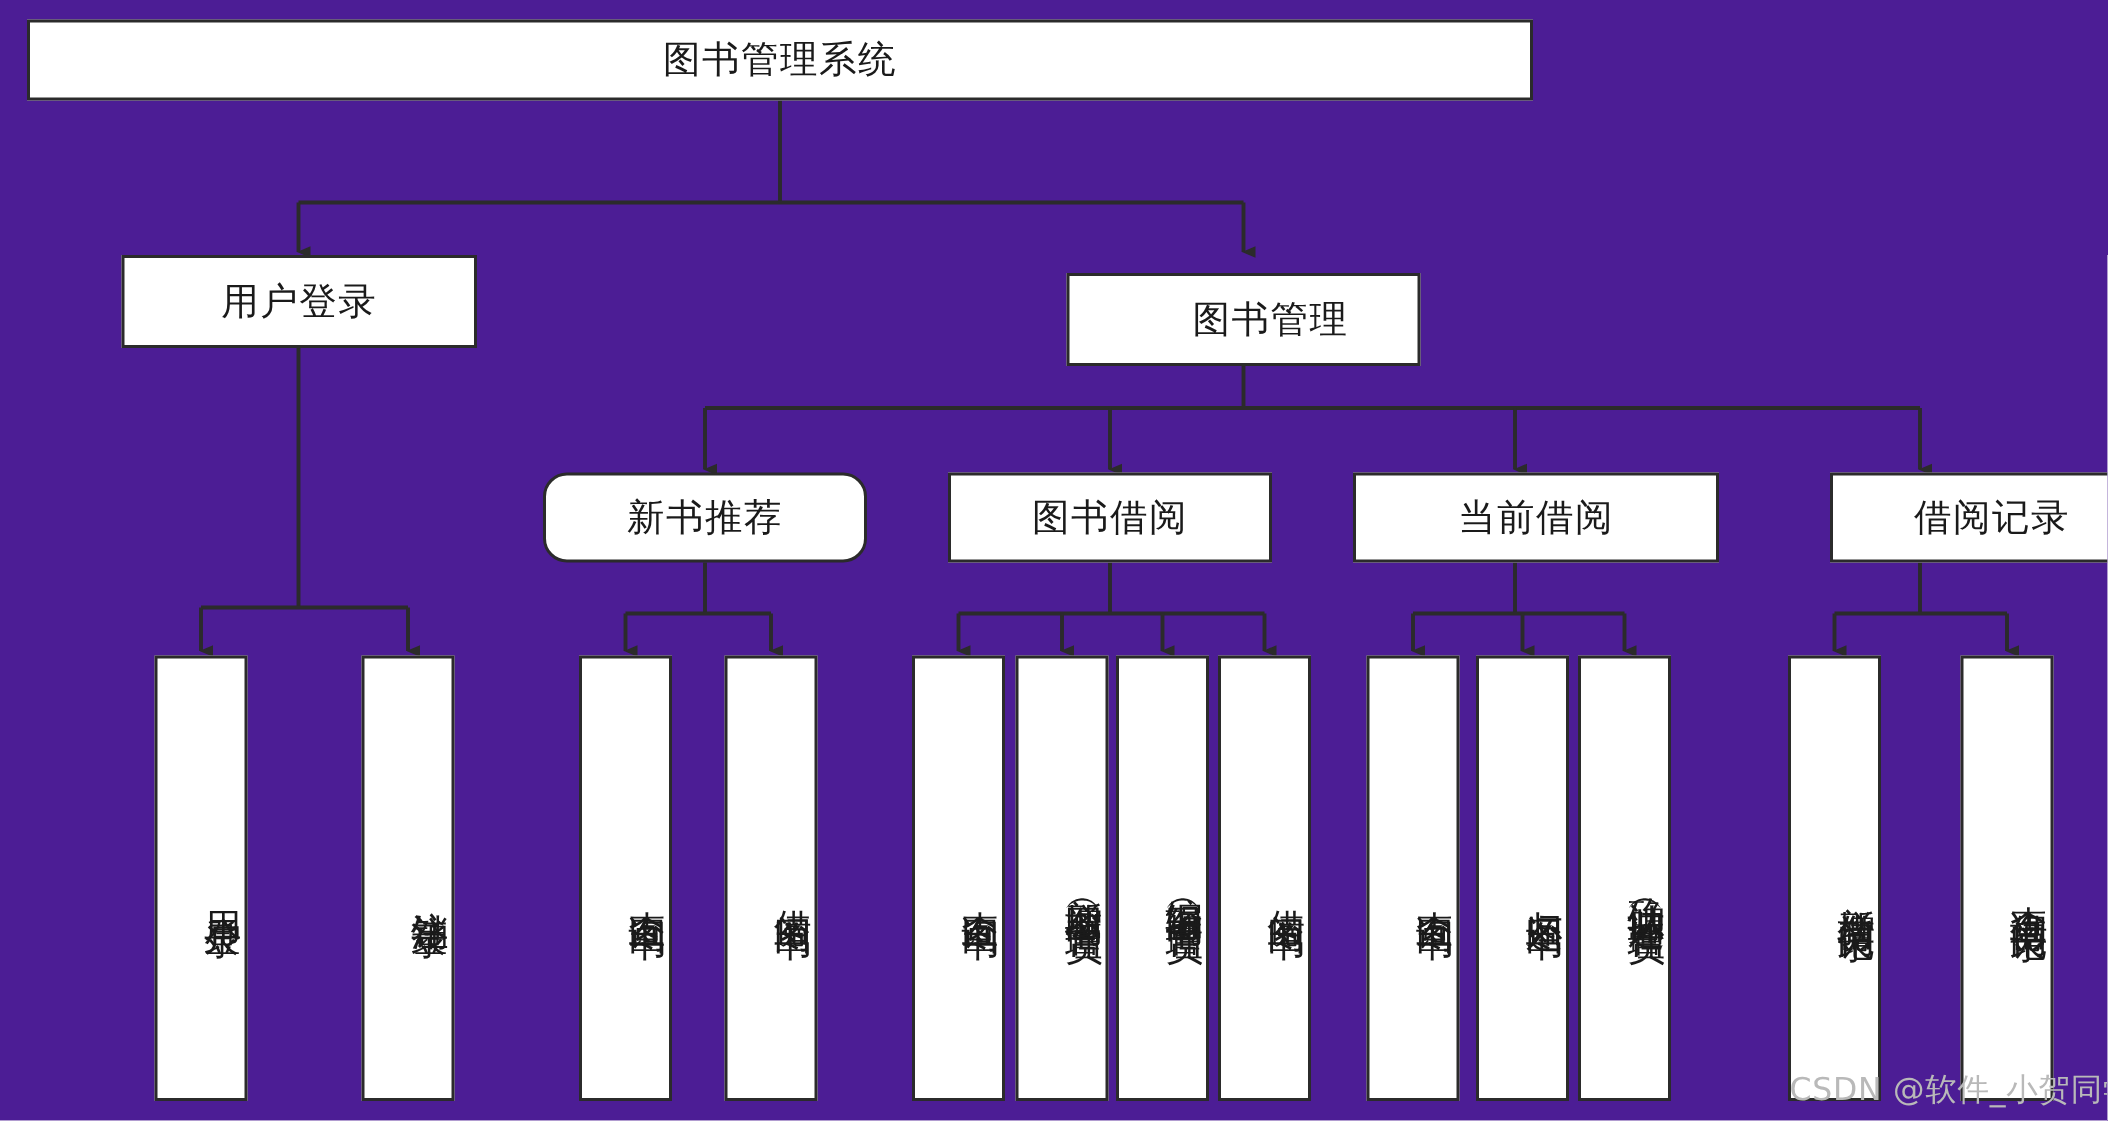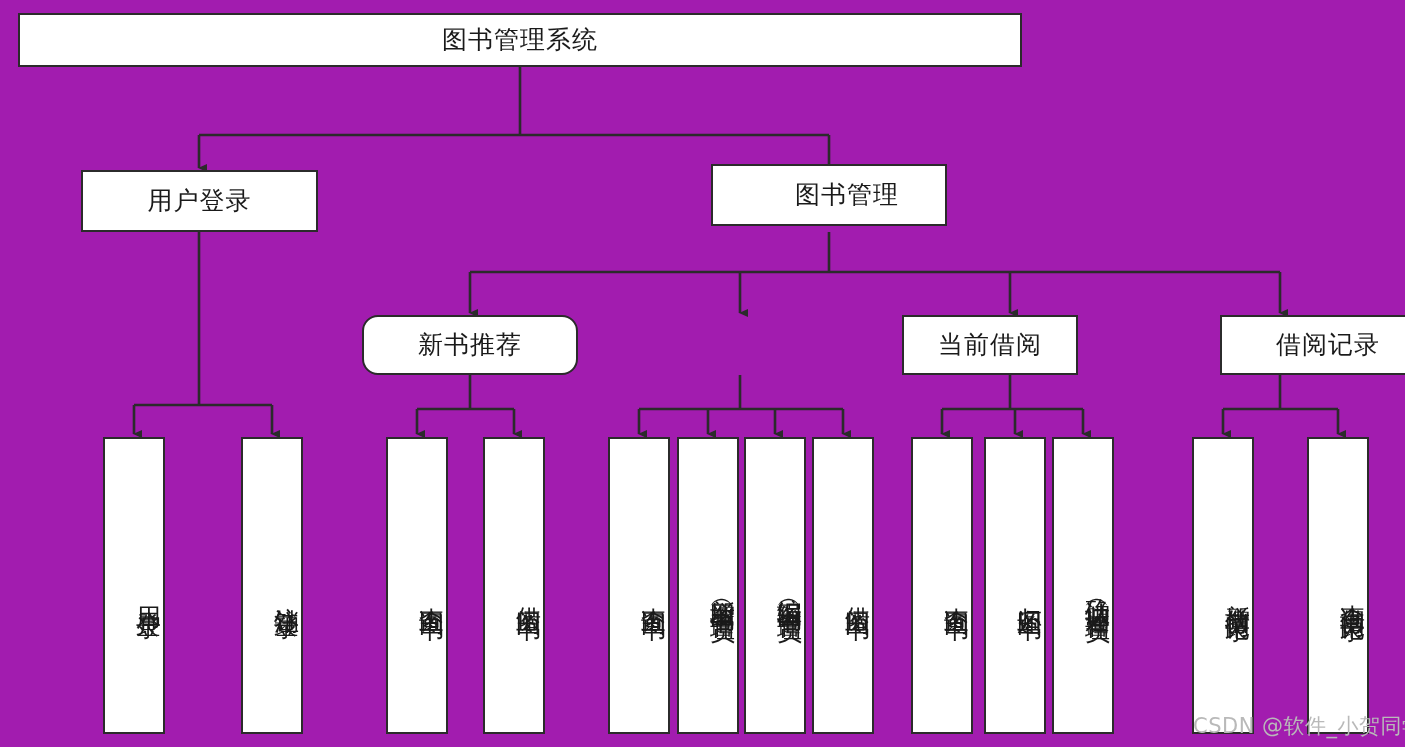--- a/index.html
+++ b/index.html
@@ -8,21 +8,21 @@
     padding: 0;
     background: #ffffff;
   }
   body {
     font-family: "DejaVu Sans", "Liberation Sans", sans-serif;
   }
   #diagram-root {
     position: relative;
     width: 1405px;
     height: 747px;
-    background: #a21caf;
+    background: #4c1d95;
     overflow: hidden;
   }
   #edge-layer {
     position: absolute;
     left: 0;
     top: 0;
     width: 1405px;
     height: 747px;
     pointer-events: none;
   }
@@ -114,26 +114,27 @@
         <line x1="1223" y1="409" x2="1338" y2="409"></line>
         <line x1="1223" y1="409" x2="1223" y2="434" marker-end="url(#arrowhead)"></line>
         <line x1="1338" y1="409" x2="1338" y2="434" marker-end="url(#arrowhead)"></line>
       </g>
   </svg>
 
   <div class="node node-h node-root" style="left:18px; top:13px; width:1004px; height:54px;">图书管理系统</div>
 
   <div class="node node-h" style="left:81px; top:170px; width:237px; height:62px;">用户登录</div>
 
-  <div class="node node-h" style="left:711px; top:164px; width:236px; height:62px;padding-left:36px;">图书管理</div>
+  <div class="node node-h" style="left:711px; top:182px; width:236px; height:62px;padding-left:36px;">图书管理</div>
 
   <div class="node node-h" style="left:362px; top:315px; width:216px; height:60px;border-radius:16px;">新书推荐</div>
 
+  <div class="node node-h" style="left:632px; top:315px; width:216px; height:60px;">图书借阅</div>
 
-  <div class="node node-h" style="left:902px; top:315px; width:176px; height:60px;">当前借阅</div>
+  <div class="node node-h" style="left:902px; top:315px; width:244px; height:60px;">当前借阅</div>
 
   <div class="node node-h" style="left:1220px; top:315px; width:216px; height:60px;">借阅记录</div>
 
   <div id="leaf-container">
       <div class="node node-v" style="left: 103px; top: 437px; width: 62px; height: 297px;">
         <span class="vtext">用户登录</span>
       </div>
       <div class="node node-v" style="left: 241px; top: 437px; width: 62px; height: 297px;">
         <span class="vtext">注销登录</span>
       </div>

